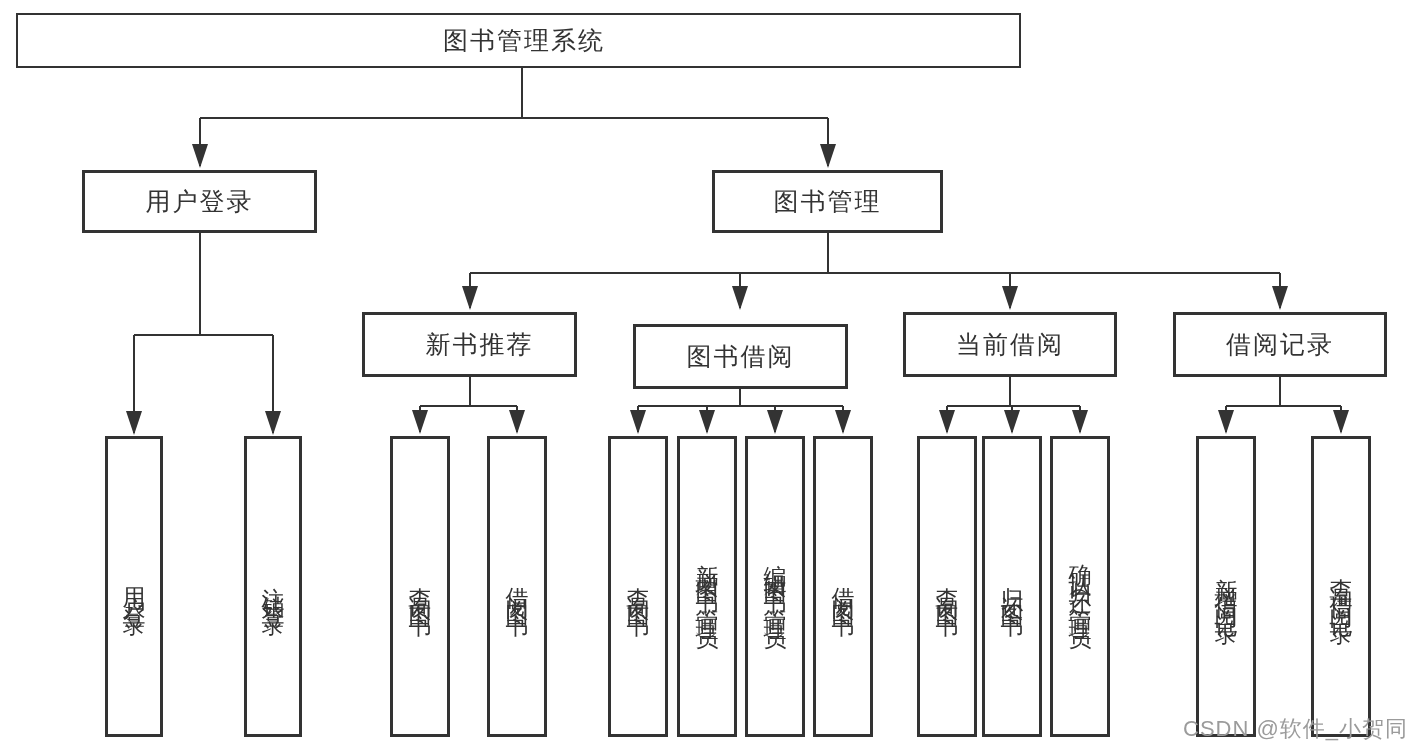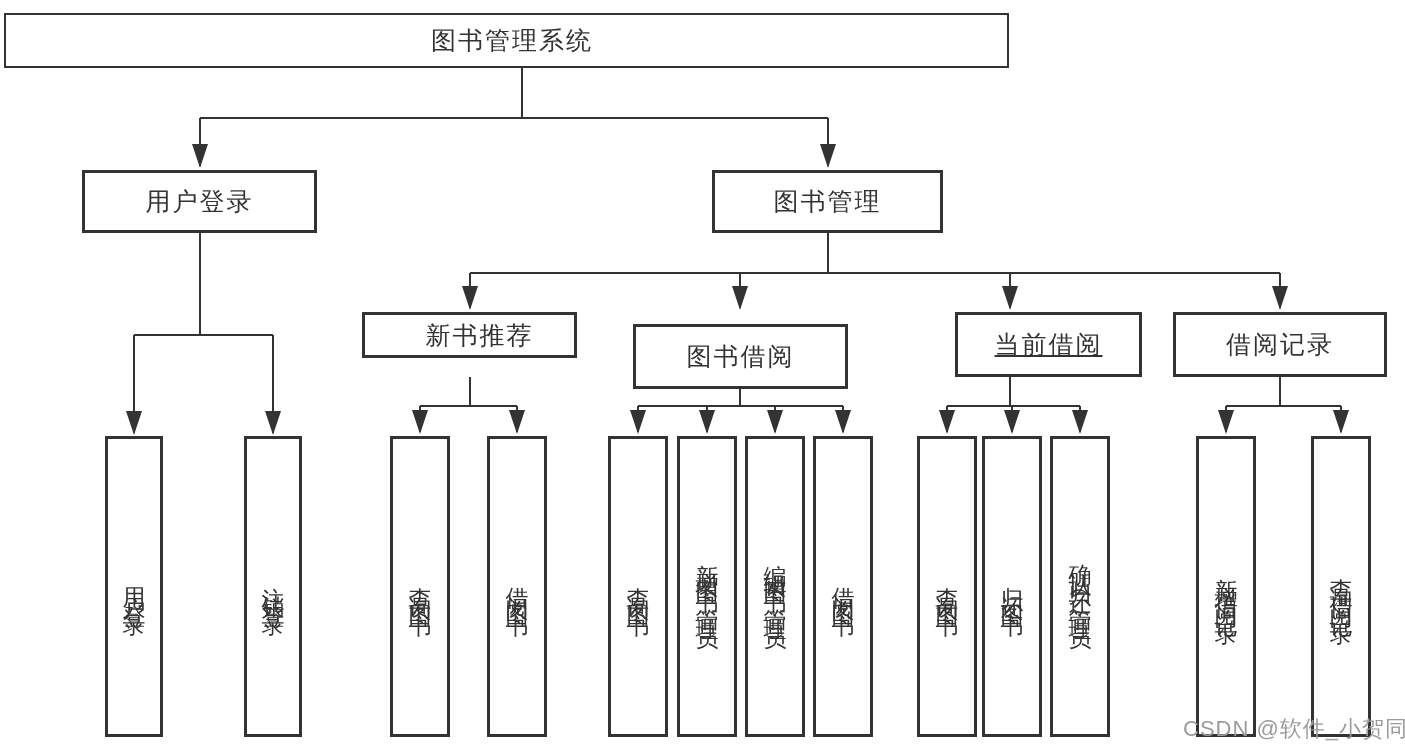--- a/index.html
+++ b/index.html
@@ -74,28 +74,28 @@
       <polygon points="767,410 783,410 775,434"></polygon>
       <polygon points="835,410 851,410 843,434"></polygon>
       <polygon points="939,410 955,410 947,434"></polygon>
       <polygon points="1004,410 1020,410 1012,434"></polygon>
       <polygon points="1072,410 1088,410 1080,434"></polygon>
       <polygon points="1218,410 1234,410 1226,434"></polygon>
       <polygon points="1333,410 1349,410 1341,434"></polygon>
     </g>
   </svg>
 
-  <div class="node root" style="left:4px; top:13px; width:1005px; height:55px;padding-left:11px;">图书管理系统</div>
+  <div class="node root" style="left:16px; top:13px; width:1005px; height:55px;padding-left:11px;">图书管理系统</div>
 
   <div class="node" style="left:82px; top:170px; width:235px; height:63px;">用户登录</div>
   <div class="node" style="left:712px; top:170px; width:231px; height:63px;">图书管理</div>
 
-  <div class="node" style="left:362px; top:312px; width:215px; height:46px;padding-left:20px;">新书推荐</div>
+  <div class="node" style="left:362px; top:312px; width:215px; height:65px;padding-left:20px;">新书推荐</div>
   <div class="node" style="left:633px; top:312px; width:215px; height:65px;margin-top:12px;">图书借阅</div>
-  <div class="node" style="left:955px; top:312px; width:187px; height:65px;text-decoration:underline;">当前借阅</div>
+  <div class="node" style="left:903px; top:312px; width:214px; height:65px;">当前借阅</div>
   <div class="node" style="left:1173px; top:312px; width:214px; height:65px;">借阅记录</div>
 
   <div class="node leaf" style="left:105px; top:436px; width:58px; height:301px;">
     <span>用户登录</span>
   </div>
   <div class="node leaf" style="left:244px; top:436px; width:58px; height:301px;">
     <span>注销登录</span>
   </div>
 
   <div class="node leaf" style="left:390px; top:436px; width:60px; height:301px;">

